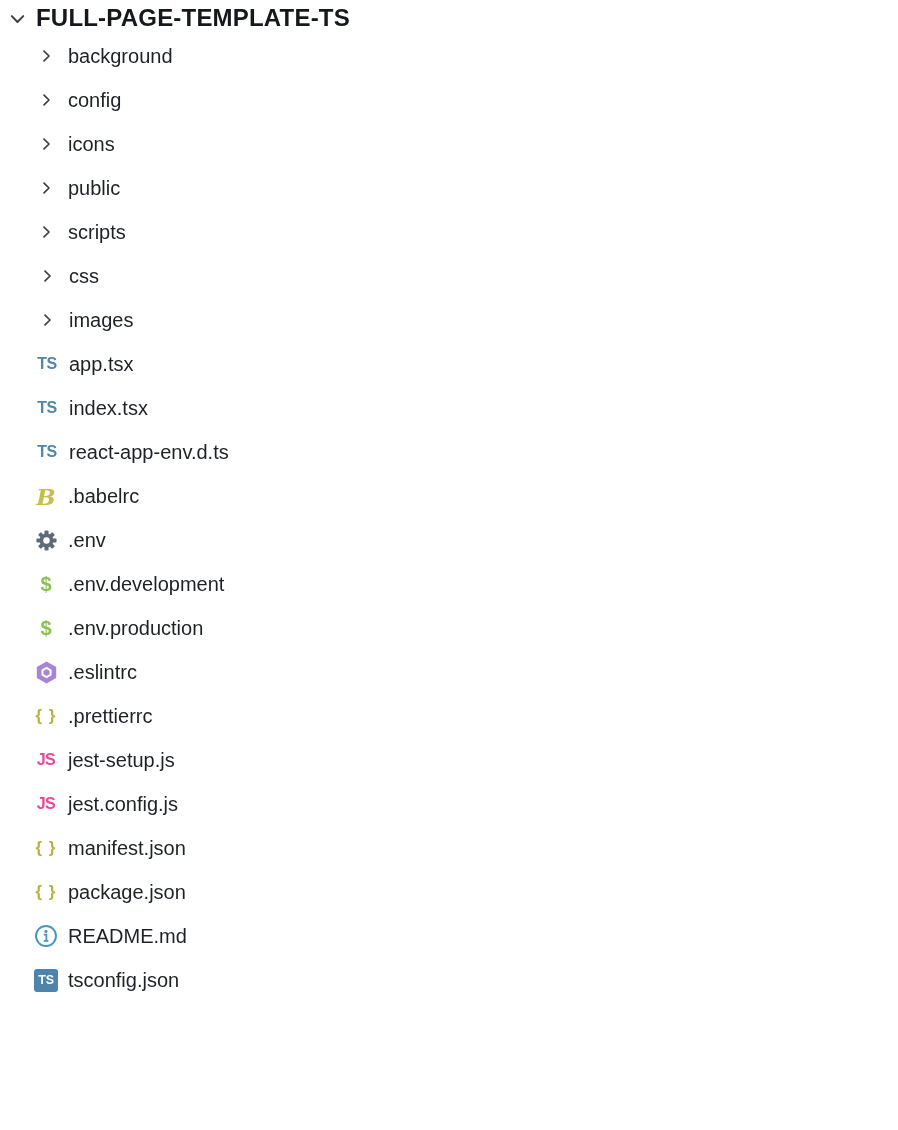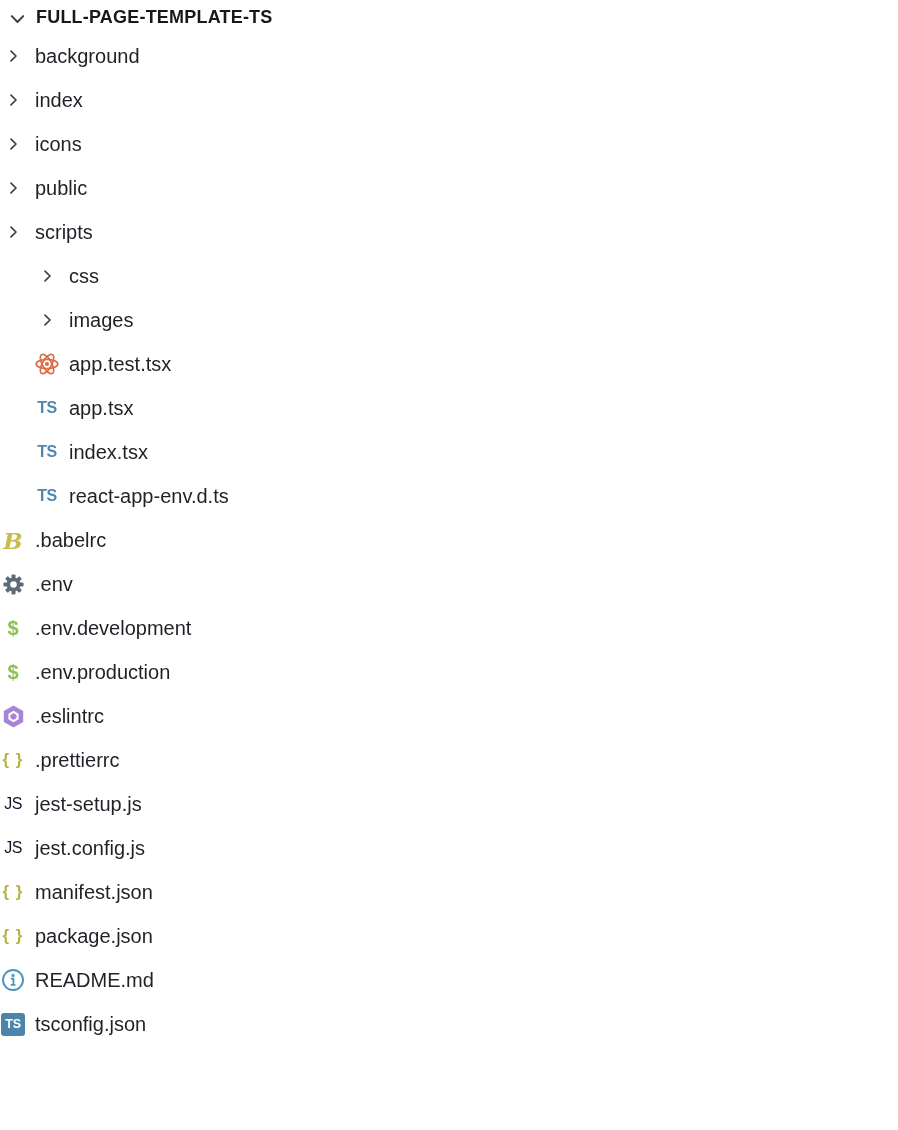--- a/index.html
+++ b/index.html
@@ -5,34 +5,34 @@
   html,body{margin:0;padding:0;}
   body{
     width:898px;height:1130px;overflow:hidden;
     background:#ffffff;
     font-family:"Liberation Sans","DejaVu Sans",sans-serif;
     color:#1e2227;
   }
   .tree{list-style:none;margin:0;padding:2px 0 0 0;}
   .row{display:flex;align-items:center;height:44px;cursor:pointer;}
   .row.header{height:32px;padding-left:7px;}
-  .row.lvl1{align-items:center;}
+  .row.lvl1{padding-left:33px;align-items:center;}
   .row.lvl2{padding-left:34px;}
   .ibox{
     width:26px;height:28px;flex:none;
     display:flex;align-items:center;justify-content:center;
     margin-right:9px;
   }
   .header .ibox{width:20px;margin-right:9px;}
   .lbl{font-size:20px;line-height:1.2;white-space:nowrap;}
-  .header .lbl{font-size:18px;font-weight:700;letter-spacing:.2px;color:#15181c;}
+  .header .lbl{font-size:24px;font-weight:700;letter-spacing:.2px;color:#15181c;}
   svg{display:block;}
   
   .ico-ts{font-weight:700;font-size:16px;color:#4f87ad;letter-spacing:-.5px;}
-  .ico-js{font-weight:400;font-size:16px;color:#0f172a;letter-spacing:-.5px;}
+  .ico-js{font-weight:700;font-size:16px;color:#ec4899;letter-spacing:-.5px;}
   .ico-dollar{font-weight:700;font-size:20px;color:#8cc152;}
   .ico-braces{font-weight:700;font-size:17px;color:#b9b23e;letter-spacing:1px;white-space:pre;}
   .ico-babel{font-weight:700;font-style:italic;font-size:23px;color:#c6bd4a;
              font-family:"DejaVu Serif","Liberation Serif",serif;}
   .ico-tsbadge{
     width:24px;height:23px;background:#4d84ab;border-radius:3px;
     display:flex;align-items:center;justify-content:center;
     color:#ffffff;font-weight:700;font-size:12.5px;letter-spacing:-.3px;
   }
 </style>
@@ -108,21 +108,21 @@
       </span>
     <span class="lbl">background</span>
   </li>
 
   <li class="row lvl1">
     <span class="ibox">
         <svg width="16" height="16">
           <use href="#sym-chev-right"></use>
         </svg>
       </span>
-    <span class="lbl">index</span>
+    <span class="lbl">config</span>
   </li>
 
   <li class="row lvl1">
     <span class="ibox">
         <svg width="16" height="16">
           <use href="#sym-chev-right"></use>
         </svg>
       </span>
     <span class="lbl">icons</span>
   </li>
@@ -157,28 +157,20 @@
 
   <li class="row lvl2">
     <span class="ibox">
         <svg width="16" height="16">
           <use href="#sym-chev-right"></use>
         </svg>
       </span>
     <span class="lbl">images</span>
   </li>
 
-  <li class="row lvl2">
-    <span class="ibox">
-        <svg width="26" height="26">
-          <use href="#sym-react"></use>
-        </svg>
-      </span>
-    <span class="lbl">app.test.tsx</span>
-  </li>
 
   <li class="row lvl2">
     <span class="ibox">
         <span class="ico-ts">TS</span>
       </span>
     <span class="lbl">app.tsx</span>
   </li>
 
   <li class="row lvl2">
     <span class="ibox">

